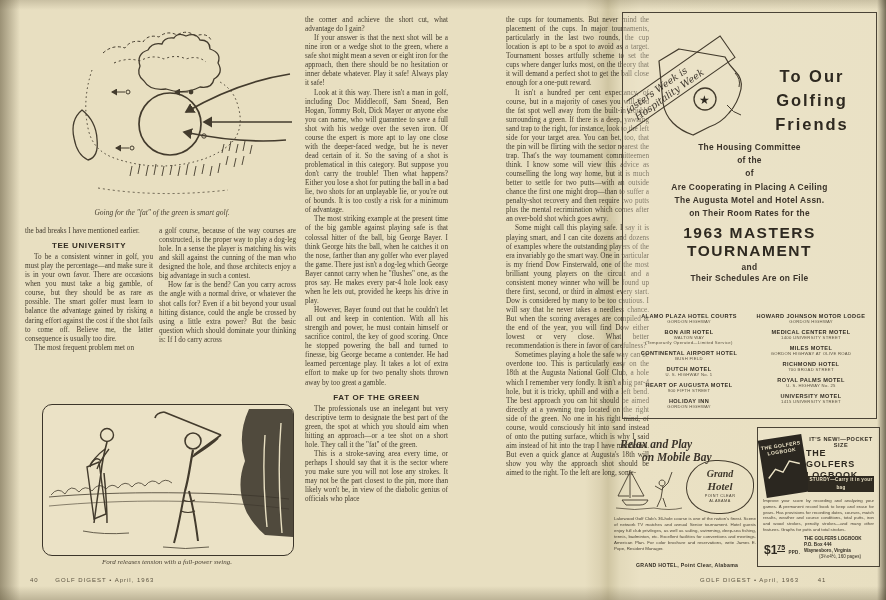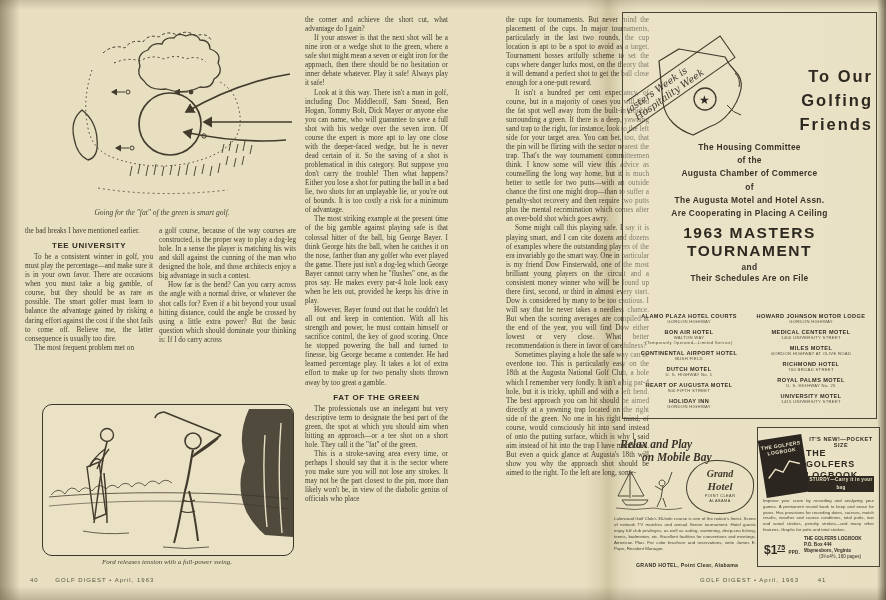--- a/index.html
+++ b/index.html
@@ -168,32 +168,32 @@
         <g transform="rotate(-35 50 58)">
           <rect x="-14" y="36" width="132" height="26" fill="none" stroke="#433b2d" stroke-width="1"></rect>
           <text x="-8" y="47" font-size="9.5" font-style="italic" font-family="DejaVu Serif, serif" fill="#3a332a">Masters Week is</text>
           <text x="2" y="58" font-size="9.5" font-style="italic" font-family="DejaVu Serif, serif" fill="#3a332a">Hospitality Week</text>
         </g>
         <circle class="ink" cx="78" cy="64" r="11" stroke-width="1.3"></circle>
         <text x="72" y="69" font-size="12" fill="#2e2920">★</text>
       </svg>
     </div>
 
-    <div class="abs m-headline" style="left:128px;top:52px;width:122px;text-align:right;">
+    <div class="abs m-headline" style="left:128px;top:52px;width:122px;">
       <div>To Our</div>
       <div>Golfing Friends</div>
     </div>
 
     <div class="abs" style="left:10px;top:128px;width:233px;">
       <div class="m-line">The Housing Committee</div>
       <div class="m-line">of the</div>
-      <div class="m-line">Augusta Chamber of Commerce</div>
       <div class="m-line">of</div>
+      <div class="m-line">Are Cooperating in Placing A Ceiling</div>
       <div class="m-line">The Augusta Motel and Hotel Assn.</div>
-      <div class="m-line">Are Cooperating in Placing A Ceiling</div>
+      <div class="m-line">on Their Room Rates for the</div>
       <div class="m-tourn" style="margin:4px 0 2px;">1963 MASTERS TOURNAMENT</div>
       <div class="m-line" style="line-height:11px;">and</div>
       <div class="m-line" style="line-height:11px;">Their Schedules Are on File</div>
     </div>
 
     <div class="abs" style="left:6px;top:300px;width:120px;">
       <div class="hotel">
         <div class="hname">ALAMO PLAZA HOTEL COURTS</div>
         <div class="haddr">GORDON HIGHWAY</div>
       </div>

